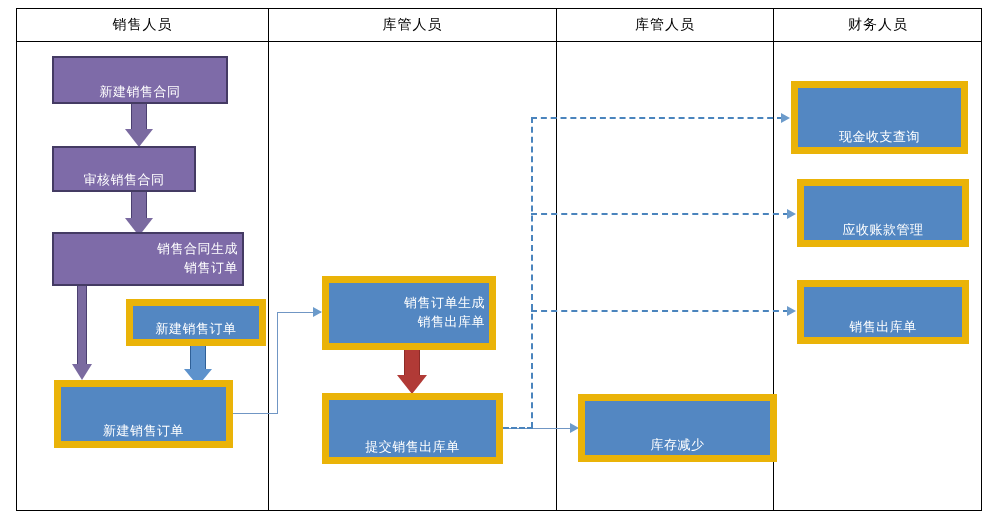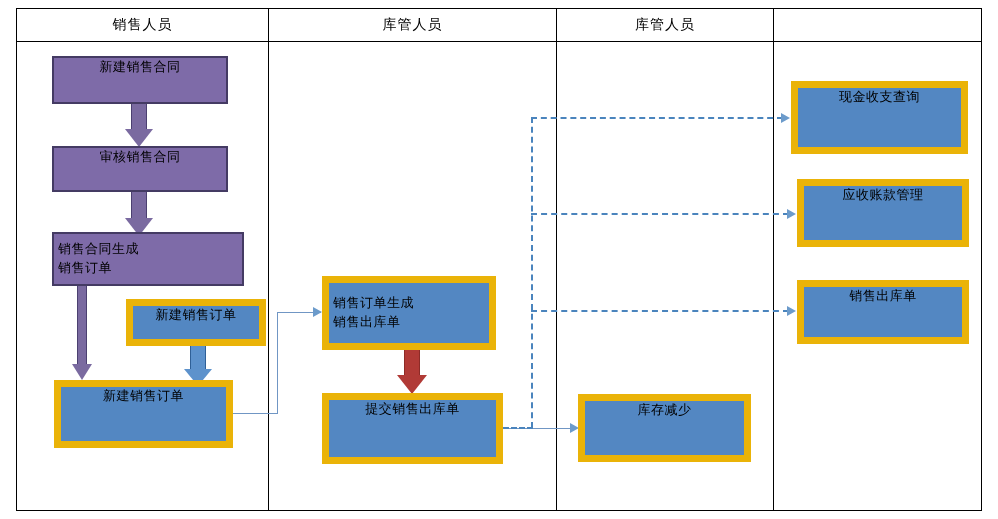--- a/index.html
+++ b/index.html
@@ -7,22 +7,22 @@
   #canvas{position:relative;width:998px;height:519px;background:#ffffff;overflow:hidden;padding-left:32px;}
 
   
   .frame{position:absolute;box-sizing:border-box;border:1px solid #000000;}
   .vdiv{position:absolute;width:1px;background:#000000;}
   .hdiv{position:absolute;height:1px;background:#000000;}
   .lane-title{position:absolute;display:flex;align-items:center;justify-content:center;
               font-size:14px;color:#000000;letter-spacing:1px;}
 
   
-  .node{position:absolute;box-sizing:border-box;display:flex;align-items:flex-start;
-        justify-content:center;text-align:center;color:#000000;font-size:13px;
+  .node{position:absolute;box-sizing:border-box;display:flex;align-items:flex-end;
+        justify-content:center;text-align:center;color:#ffffff;font-size:13px;
         line-height:1.45;letter-spacing:.5px;}
   .node.purple{background:#7e6ba8;border:2px solid #443b63;}
   .node.blue{background:#5387c2;border:7px solid #eab308;}
   .node span{display:block;padding:0 4px;}
 
   
   .blockarrow{position:absolute;}
   .blockarrow .shaft{position:absolute;left:50%;transform:translateX(-50%);}
   .blockarrow .head{position:absolute;left:50%;transform:translateX(-50%);
                     width:0;height:0;border-left-style:solid;border-right-style:solid;
@@ -57,20 +57,23 @@
   <div class="vdiv" style="left:773px;top:8px;height:503px;"></div>
 
   <div class="lane-title" style="left:17px;top:9px;width:251px;height:32px;">
     <span>销售人员</span>
   </div>
   <div class="lane-title" style="left:269px;top:9px;width:287px;height:32px;">
     <span>库管人员</span>
   </div>
   <div class="lane-title" style="left:557px;top:9px;width:216px;height:32px;">
     <span>库管人员</span>
+  </div>
+  <div class="lane-title" style="left:774px;top:9px;width:208px;height:32px;">
+    <span>财务人员</span>
   </div>
 
   <div class="blockarrow ba-purple" style="left:72px;top:284px;width:20px;height:96px;">
     <div class="shaft" style="top:0;width:8px;height:82px;"></div>
     <div class="head" style="top:80px;border-left-width:10px;border-right-width:10px;border-top-width:16px;"></div>
   </div>
 
   <div class="blockarrow ba-purple" style="left:124px;top:103px;width:30px;height:44px;">
     <div class="shaft" style="top:0;width:14px;height:28px;"></div>
     <div class="head" style="top:26px;border-left-width:14px;border-right-width:14px;border-top-width:18px;"></div>
@@ -108,21 +111,21 @@
   <div class="dash-h" style="left:531px;top:213px;width:258px;"></div>
   <div class="chev" style="left:787px;top:209px;"></div>
 
   <div class="dash-h" style="left:531px;top:310px;width:258px;"></div>
   <div class="chev" style="left:787px;top:306px;"></div>
 
   <div class="node purple" style="left:52px;top:56px;width:176px;height:48px;">
     <span>新建销售合同</span>
   </div>
 
-  <div class="node purple" style="left:52px;top:146px;width:176px;height:46px;">
+  <div class="node purple" style="left:52px;top:146px;width:144px;height:46px;">
     <span>审核销售合同</span>
   </div>
 
   <div class="node purple" style="left:52px;top:232px;width:192px;height:54px;flex-direction:column;">
     <span>销售合同生成</span>
     <span>销售订单</span>
   </div>
 
   <div class="node blue" style="left:126px;top:299px;width:140px;height:47px;">
     <span>新建销售订单</span>
@@ -134,21 +137,21 @@
 
   <div class="node blue" style="left:322px;top:276px;width:174px;height:74px;flex-direction:column;">
     <span>销售订单生成</span>
     <span>销售出库单</span>
   </div>
 
   <div class="node blue" style="left:322px;top:393px;width:181px;height:71px;">
     <span>提交销售出库单</span>
   </div>
 
-  <div class="node blue" style="left:578px;top:394px;width:173px;height:68px;">
+  <div class="node blue" style="left:578px;top:394px;width:199px;height:68px;">
     <span>库存减少</span>
   </div>
 
   <div class="node blue" style="left:791px;top:81px;width:177px;height:73px;">
     <span>现金收支查询</span>
   </div>
 
   <div class="node blue" style="left:797px;top:179px;width:172px;height:68px;">
     <span>应收账款管理</span>
   </div>

